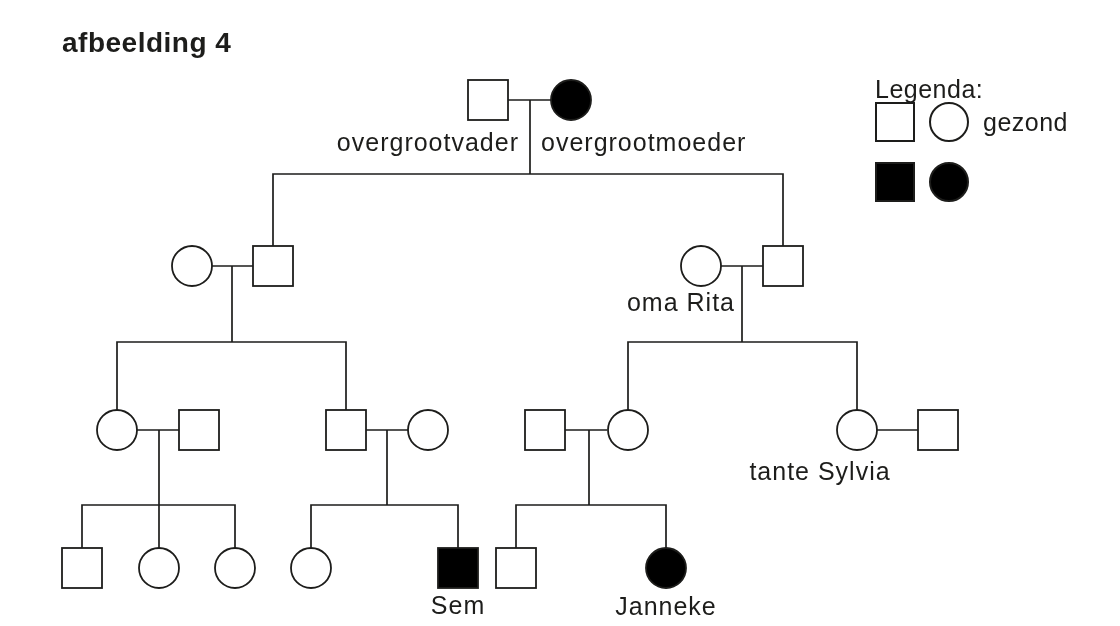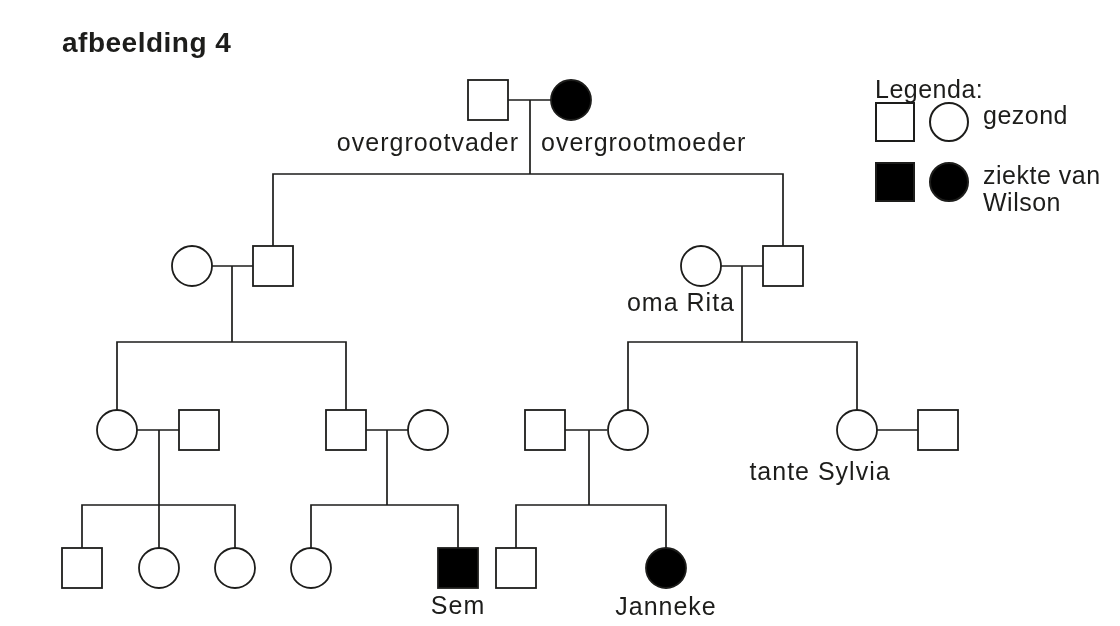--- a/index.html
+++ b/index.html
@@ -53,21 +53,21 @@
     top: 76px;
     width: 245px;
   }
   .legend-heading {
     font-size: 25px;
     line-height: 26px;
     letter-spacing: 0.5px;
   }
   .legend-row {
     display: flex;
-    align-items: flex-start;
+    align-items: center;
     gap: 14px;
     margin-bottom: 20px;
   }
   .swatch {
     flex: 0 0 auto;
     width: 40px;
     height: 40px;
     box-sizing: border-box;
     border: 2px solid var(--line-color, #1d1d1b);
     background: var(--healthy-fill, #ffffff);
@@ -144,17 +144,16 @@
 
     <div class="legend-row" data-variant="open">
       <span class="swatch square"></span>
       <span class="swatch circle"></span>
       <span class="legend-label">gezond</span>
     </div>
 
     <div class="legend-row" data-variant="filled">
       <span class="swatch square"></span>
       <span class="swatch circle"></span>
-      <span class="legend-label">ziekte van Wilson</span>
     </div>
   </div>
 
 </div>
 
 </body></html>

